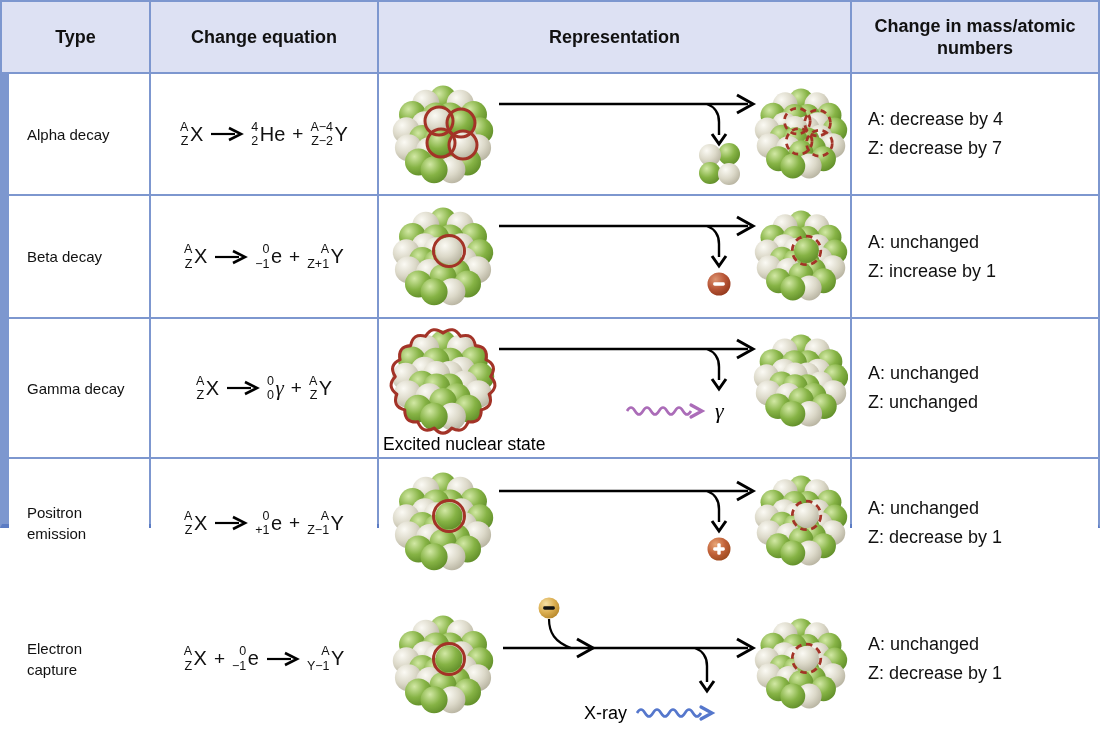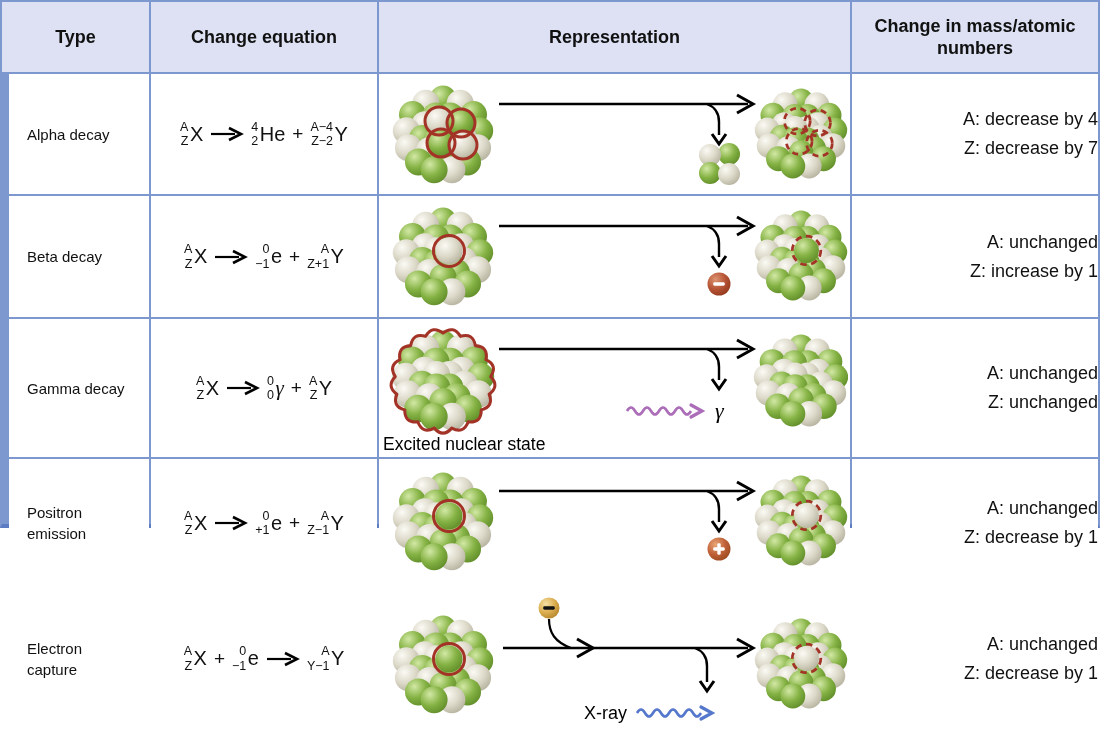--- a/index.html
+++ b/index.html
@@ -16,21 +16,21 @@
   }
   .cell{background:#ffffff;display:flex;align-items:center;overflow:hidden;color:#111;}
   .header{
     background:#dde1f3;justify-content:center;text-align:center;
     font-weight:bold;font-size:18px;line-height:1.25;padding:0 10px;
   }
   .type-cell{padding-left:18px;font-size:15px;line-height:1.4;margin-left:7px;}
   .type-label{display:inline-block;max-width:104px;}
   .eq-cell{justify-content:center;font-size:20px;}
   .rep-cell{justify-content:center;padding:2px 0;}
-  .change-cell{padding-left:16px;font-size:18px;line-height:1.6;flex-direction:column;align-items:flex-end;justify-content:center;}
+  .change-cell{padding-left:16px;font-size:18px;line-height:1.6;flex-direction:column;align-items:flex-start;justify-content:center;}
   .nuclide{display:inline-flex;align-items:center;margin:0 2px;white-space:nowrap;}
   .pre{display:inline-flex;flex-direction:column;align-items:flex-end;font-size:12.5px;line-height:1.15;margin-right:1.5px;}
   .sym{font-size:20px;}
   .sym.greek{font-family:"Liberation Serif",serif;font-style:italic;font-size:21px;}
   .op{margin:0 5px;font-size:19px;}
   .eq-arrow{margin:0 5px;display:inline-flex;align-items:center;}
   svg{display:block;}
 </style>
 </head>
 <body>

